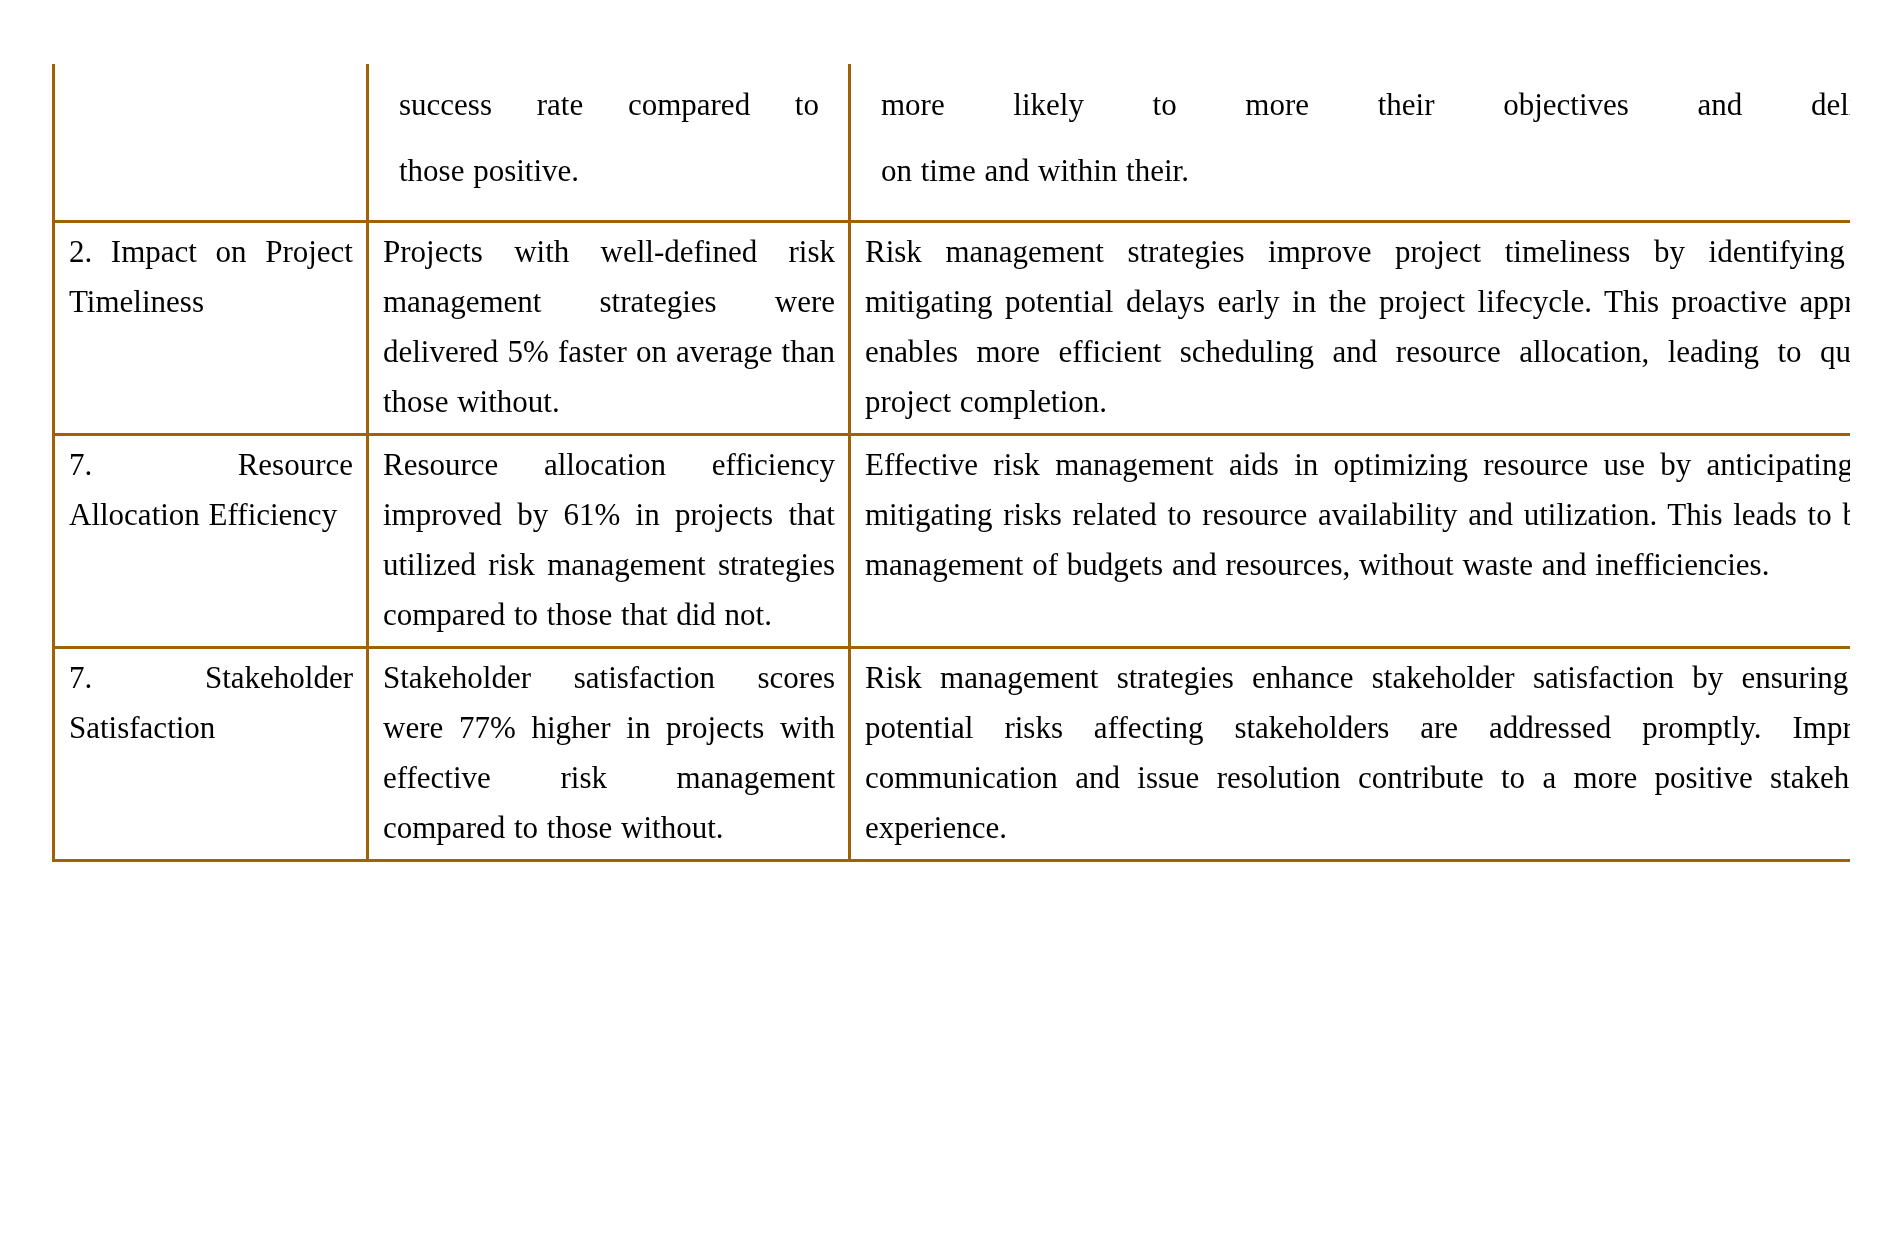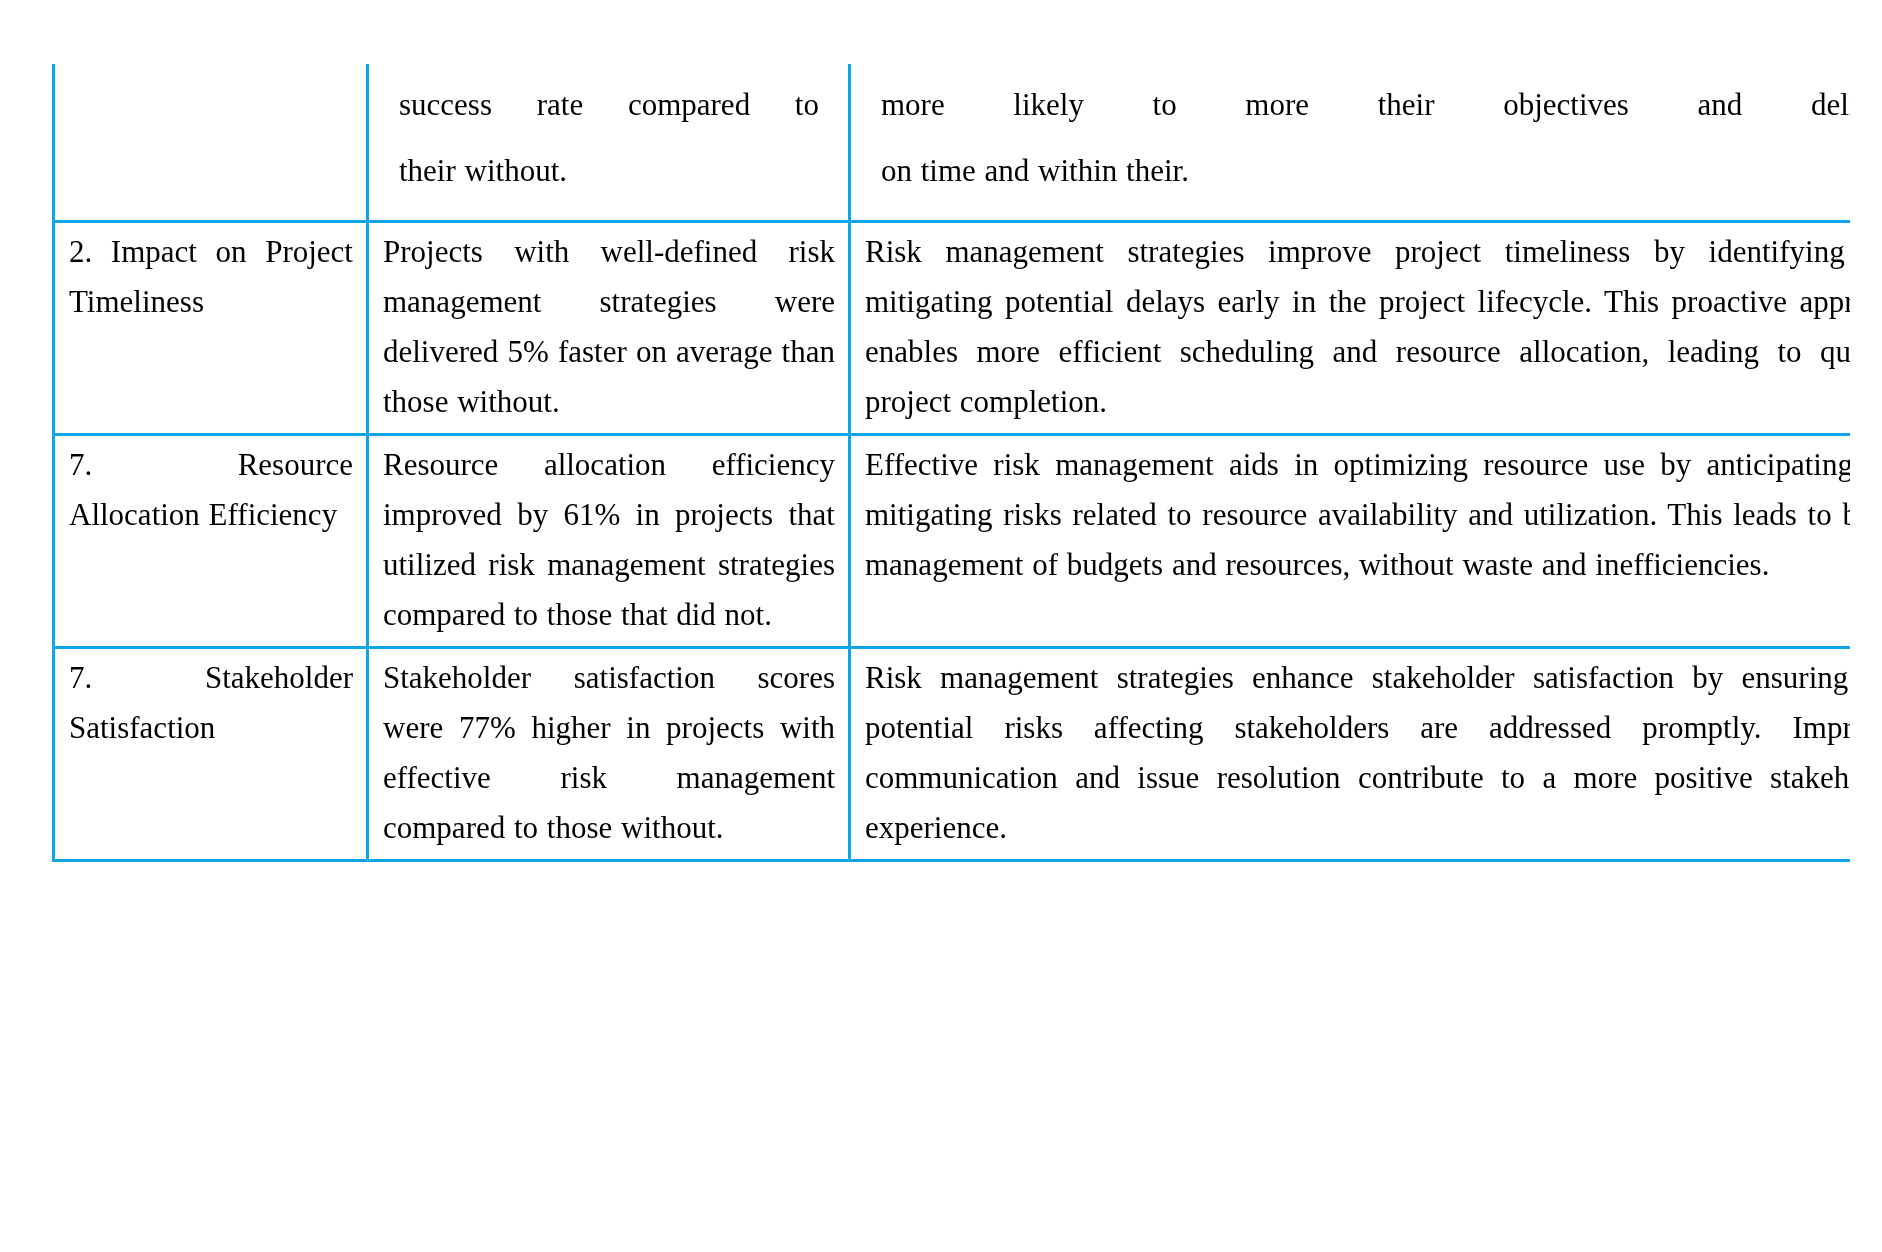--- a/index.html
+++ b/index.html
@@ -18,21 +18,21 @@
   table.doc-table {
     border-collapse: collapse;
     table-layout: fixed;
     width: 1874px;
     margin-left: 4px;
   }
   col.c1 { width: 314px; }
   col.c2 { width: 482px; }
   col.c3 { width: 1078px; }
   td.cell {
-    border: 3px solid #0ea5e9;
+    border: 3px solid #a16207;
     vertical-align: top;
     padding: 4px 13px 6px 14px;
     font-size: 31px;
     line-height: 50px;
     text-align: justify;
     word-spacing: 1px;
     overflow: hidden;
   }
   tr.partial-row td.cell {
     border-top: none;
@@ -60,21 +60,21 @@
       <col class="c1">
       <col class="c2">
       <col class="c3">
     </colgroup>
     <tbody>
 
       <tr class="partial-row">
         <td class="cell"></td>
         <td class="cell">
           <div class="jline">success rate compared to</div>
-          <div class="lastline">their without.</div>
+          <div class="lastline">those positive.</div>
         </td>
         <td class="cell">
           <div class="jline">more likely to more their objectives and deliver</div>
           <div class="lastline">on time and within their.</div>
         </td>
       </tr>
 
       <tr>
         <td class="cell">2. Impact on Project Timeliness</td>
         <td class="cell">Projects with well-defined risk management strategies were delivered 5% faster on average than those without.</td>

